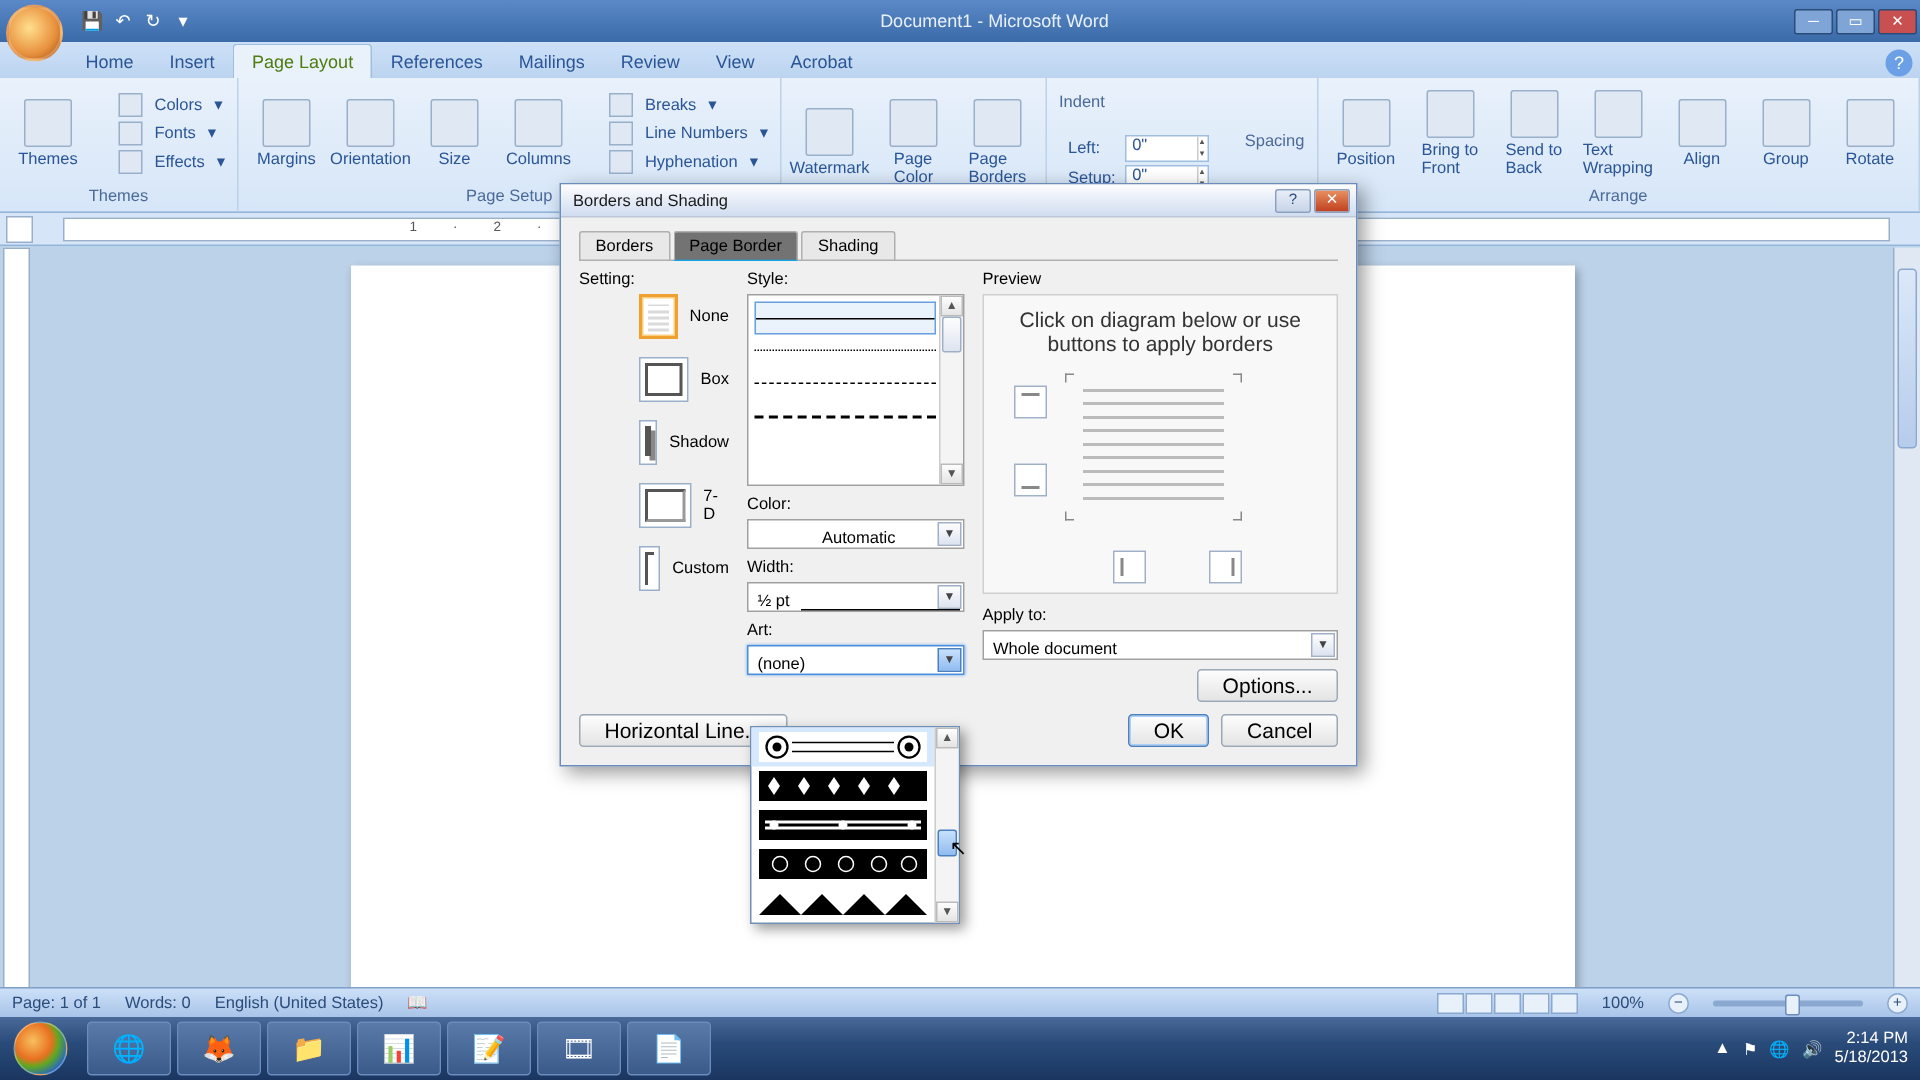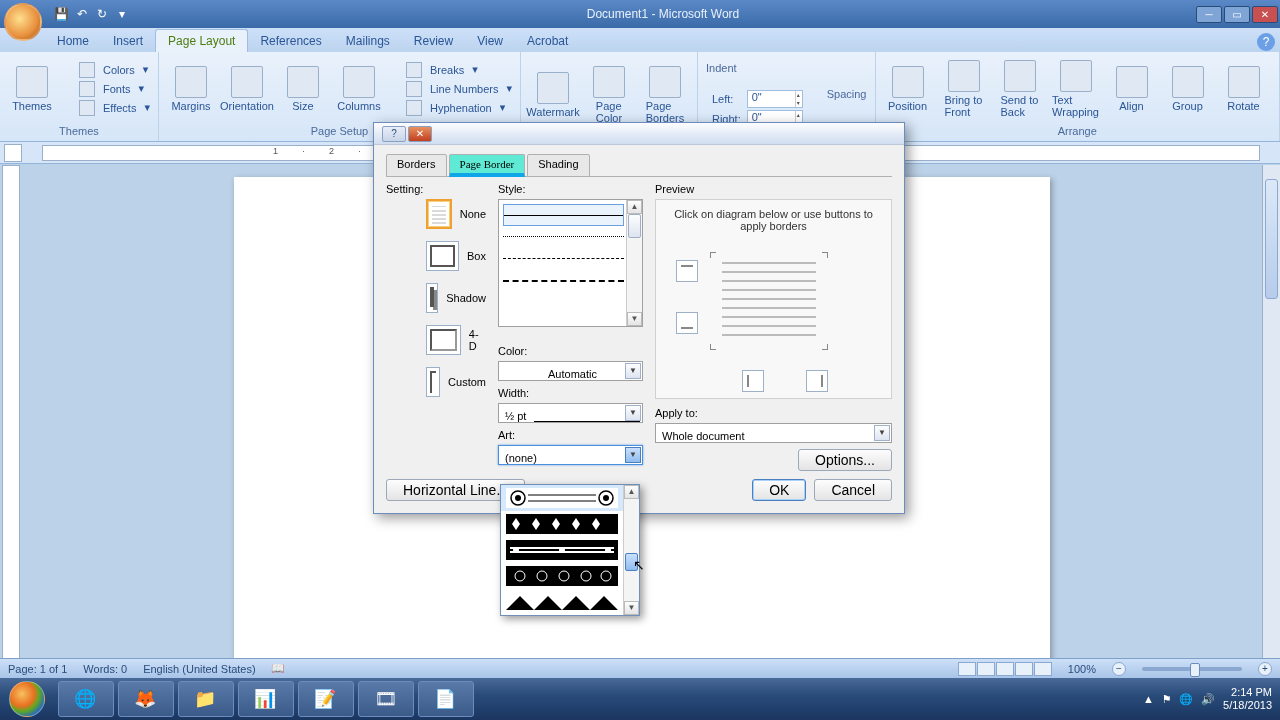--- a/index.html
+++ b/index.html
@@ -67,21 +67,21 @@
 
 .dialog { position: absolute; left: 373px; top: 122px; width: 532px; background: #f0f0f0; border: 1px solid #6b8cbd; box-shadow: 4px 4px 12px rgba(0,0,0,0.4); z-index: 100; font-size: 11px; }
 .dlg-title { height: 22px; background: linear-gradient(#fdfdfe,#e8eef8 45%, #d0ddf0); display: flex; align-items: center; padding: 0 4px 0 8px; border-bottom: 1px solid #bcc8d8; }
 .dlg-title-text { flex: 1; color: #1a1a1a; }
 .dlg-sys { display: flex; gap: 2px; }
 .dlg-sys-btn { width: 24px; height: 16px; background: linear-gradient(#e8eef8,#c8d4e8); border: 1px solid #8aa0c0; border-radius: 2px; font-size: 10px; text-align: center; line-height: 14px; color: #2a4c7a; }
 .dlg-sys-btn.close { background: linear-gradient(#e89060,#c04020); color: #fff; }
 .dlg-body { padding: 8px 12px 12px; }
 .dlg-tabs { display: flex; border-bottom: 1px solid #b0b0b0; margin-bottom: 6px; }
 .dlg-tab { padding: 3px 10px; border: 1px solid #b0b0b0; background: #e8e8e8; margin-right: 2px; position: relative; top: 1px; border-radius: 2px 2px 0 0; }
-.dlg-tab.active { background: #5eead4; border-bottom: 4px solid #0ea5e9; font-family: Liberation Serif, serif; }
+.dlg-tab.active { background: #737373; border-bottom: 1px solid #0ea5e9; }
 .dlg-cols { display: flex; gap: 12px; }
 .col-setting { width: 100px; }
 .col-style { width: 145px; }
 .col-preview { flex: 1; }
 .sect-label { margin-bottom: 4px; }
 .setting-opt { display: flex; align-items: center; gap: 8px; margin-bottom: 12px; padding-left: 40px; }
 .setting-icon { width: 36px; height: 30px; background: #fff; border: 1px solid #9ab0ca; position: relative; }
 .setting-icon.sel { border: 2px solid #f0a030; box-shadow: inset 0 0 0 1px #f8d080; }
 .setting-icon::before, .setting-icon::after { content: ""; position: absolute; }
 .si-none::before { left: 4px; right: 4px; top: 5px; height: 2px; background: repeating-linear-gradient(#888 0 1px, transparent 1px 3px); box-shadow: 0 4px #888, 0 8px #888, 0 12px #888, 0 16px #888; opacity: .3; }
@@ -102,21 +102,21 @@
 .list-scroll { position: absolute; right: 0; top: 0; bottom: 0; width: 16px; border-left: 1px solid #ccc; background: #f4f4f4; }
 .ls-btn { height: 14px; border: 1px solid #bbb; background: linear-gradient(#fdfdfd,#e4e4e4); font-size: 8px; text-align: center; line-height: 12px; color: #555; }
 .ls-track { position: absolute; top: 14px; bottom: 14px; left: 0; right: 0; }
 .ls-thumb { position: absolute; top: 0; height: 24px; left: 1px; right: 1px; background: linear-gradient(#fdfdfd,#dde4f0); border: 1px solid #a0b0c8; border-radius: 2px; }
 .combo { width: 100%; height: 20px; background: #fff; border: 1px solid #a0a0a0; display: flex; align-items: flex-end; padding: 0 2px 0 6px; margin-bottom: 6px; position: relative; }
 .combo.hl { border: 1px solid #4a90e0; box-shadow: 0 0 2px #6aa0e0; }
 .combo .combo-drop { width: 16px; height: 16px; position: absolute; right: 1px; top: 1px; border: 1px solid #a0b0c8; background: linear-gradient(#fdfdfd,#dde4f0); font-size: 8px; text-align: center; line-height: 14px; color: #444; }
 .combo .combo-drop.hl { background: linear-gradient(#c8e0fc,#90bcf0); border-color: #4a80c0; }
 .width-sample { flex: 1; height: 1px; background: #000; margin-left: 8px; }
 .preview-box { border: 1px solid #d0d0d0; background: #f8f8f8; height: 200px; padding: 8px; position: relative; margin-bottom: 8px; }
-.preview-hint { text-align: center; font-size: 11px; color: #333; margin-bottom: 8px; }
+.preview-hint { text-align: center; font-size: 14px; color: #333; margin-bottom: 8px; }
 .pv-diagram { position: absolute; left: 58px; top: 56px; width: 110px; height: 90px; }
 .pv-corner { position: absolute; width: 6px; height: 6px; }
 .pv-corner.tl { left: -4px; top: -4px; border-left: 1px solid #888; border-top: 1px solid #888; }
 .pv-corner.tr { right: -4px; top: -4px; border-right: 1px solid #888; border-top: 1px solid #888; }
 .pv-corner.bl { left: -4px; bottom: -4px; border-left: 1px solid #888; border-bottom: 1px solid #888; }
 .pv-corner.br { right: -4px; bottom: -4px; border-right: 1px solid #888; border-bottom: 1px solid #888; }
 .pv-text { position: absolute; left: 8px; right: 8px; top: 6px; bottom: 6px; background: repeating-linear-gradient(#bbb 0 2px, transparent 2px 9px); }
 .pv-side-btn { width: 22px; height: 22px; border: 1px solid #a0b0c8; background: #fff; position: absolute; display: flex; align-items: center; justify-content: center; }
 .pv-side-btn .pv-sb-inner { width: 12px; height: 12px; border: 1px solid #888; }
 .pv-sb-t { left: 20px; top: 60px; } .pv-sb-t .pv-sb-inner { border-width: 2px 0 0 0; }
@@ -224,21 +224,21 @@
   </div>
   <div class="rgroup">
     <div class="rgroup-body">
       <div>
         <div style="color:#4a6a9a;margin-bottom:16px">Indent</div>
         <div class="spin-grid">
           <span class="ricon-s"></span>
             <span>Left:</span>
             <div class="spin-input">0"</div>
           <span class="ricon-s"></span>
-            <span>Right:</span>
+            <span>Setup:</span>
             <div class="spin-input">0"</div>
         </div>
       </div>
       <div style="margin-left:12px">
         <div style="color:#4a6a9a;margin-bottom:2px">Spacing</div>
       </div>
     </div>
     <div class="rgroup-label"></div>
   </div>
   <div class="rgroup" style="flex:1">
@@ -280,20 +280,21 @@
   <div class="page-wrap">
       <div class="page"></div>
     </div>
   <div class="vscroll">
       <div class="thumb"></div>
     </div>
 </div>
 
 <div class="dialog">
   <div class="dlg-title">
+    <span class="dlg-title-text">Borders and Shading</span>
     <div class="dlg-sys">
       <div class="dlg-sys-btn">?</div>
       <div class="dlg-sys-btn close">✕</div>
     </div>
   </div>
   <div class="dlg-body">
     <div class="dlg-tabs">
       <div class="dlg-tab">Borders</div>
       <div class="dlg-tab active">Page Border</div>
       <div class="dlg-tab">Shading</div>
@@ -309,21 +310,21 @@
         <div class="setting-opt">
           <div class="setting-icon si-box"></div>
           <span>Box</span>
         </div>
         <div class="setting-opt">
           <div class="setting-icon si-shadow"></div>
           <span>Shadow</span>
         </div>
         <div class="setting-opt">
           <div class="setting-icon si-3d"></div>
-          <span>4-D</span>
+          <span>7-D</span>
         </div>
         <div class="setting-opt">
           <div class="setting-icon si-custom"></div>
           <span>Custom</span>
         </div>
       </div>
 
       <div class="col-style">
         <div class="sect-label">Style:</div>
         <div class="style-list">
@@ -348,21 +349,21 @@
               </div>
           </div>
           <div class="list-scroll">
             <div class="ls-btn">▲</div>
             <div class="ls-track">
                 <div class="ls-thumb"></div>
               </div>
             <div class="ls-btn" style="position:absolute;bottom:0;left:0;right:0">▼</div>
           </div>
         </div>
-        <div class="sect-label" style="margin-top:18px">Color:</div>
+        <div class="sect-label" style="margin-top:6px">Color:</div>
         <div class="combo">
           <span style="flex:1;text-align:center">Automatic</span>
           <div class="combo-drop">▼</div>
         </div>
         <div class="sect-label">Width:</div>
         <div class="combo">
           <span>½ pt</span>
           <div class="width-sample"></div>
           <div class="combo-drop">▼</div>
         </div>

